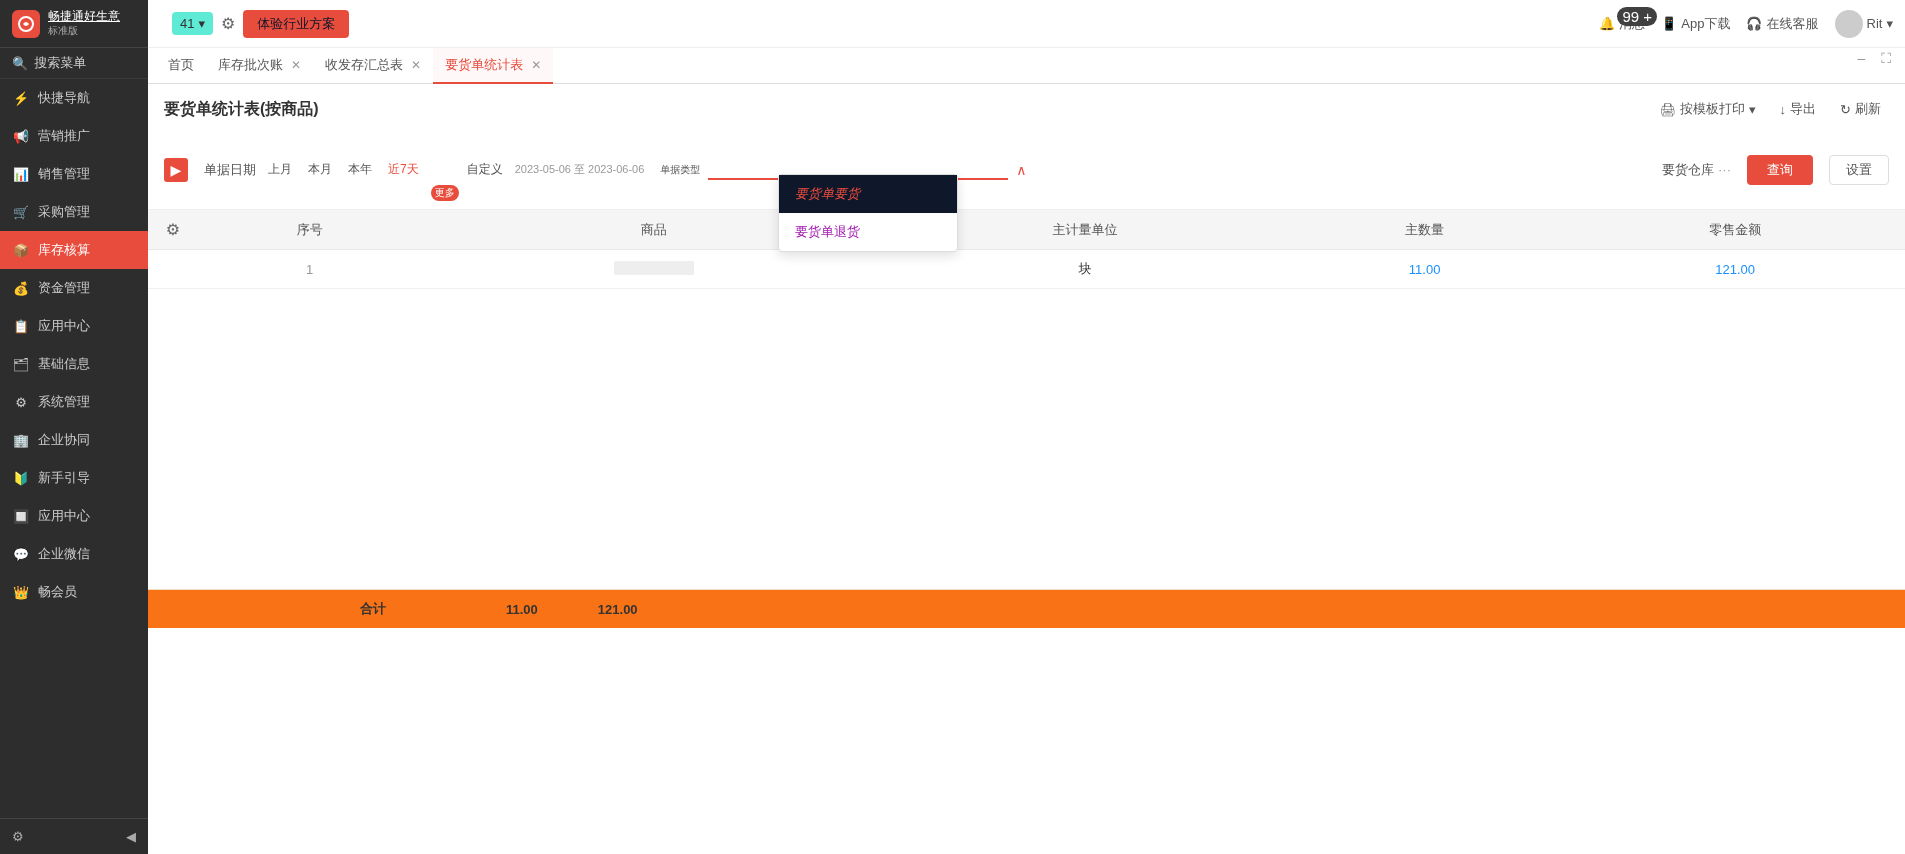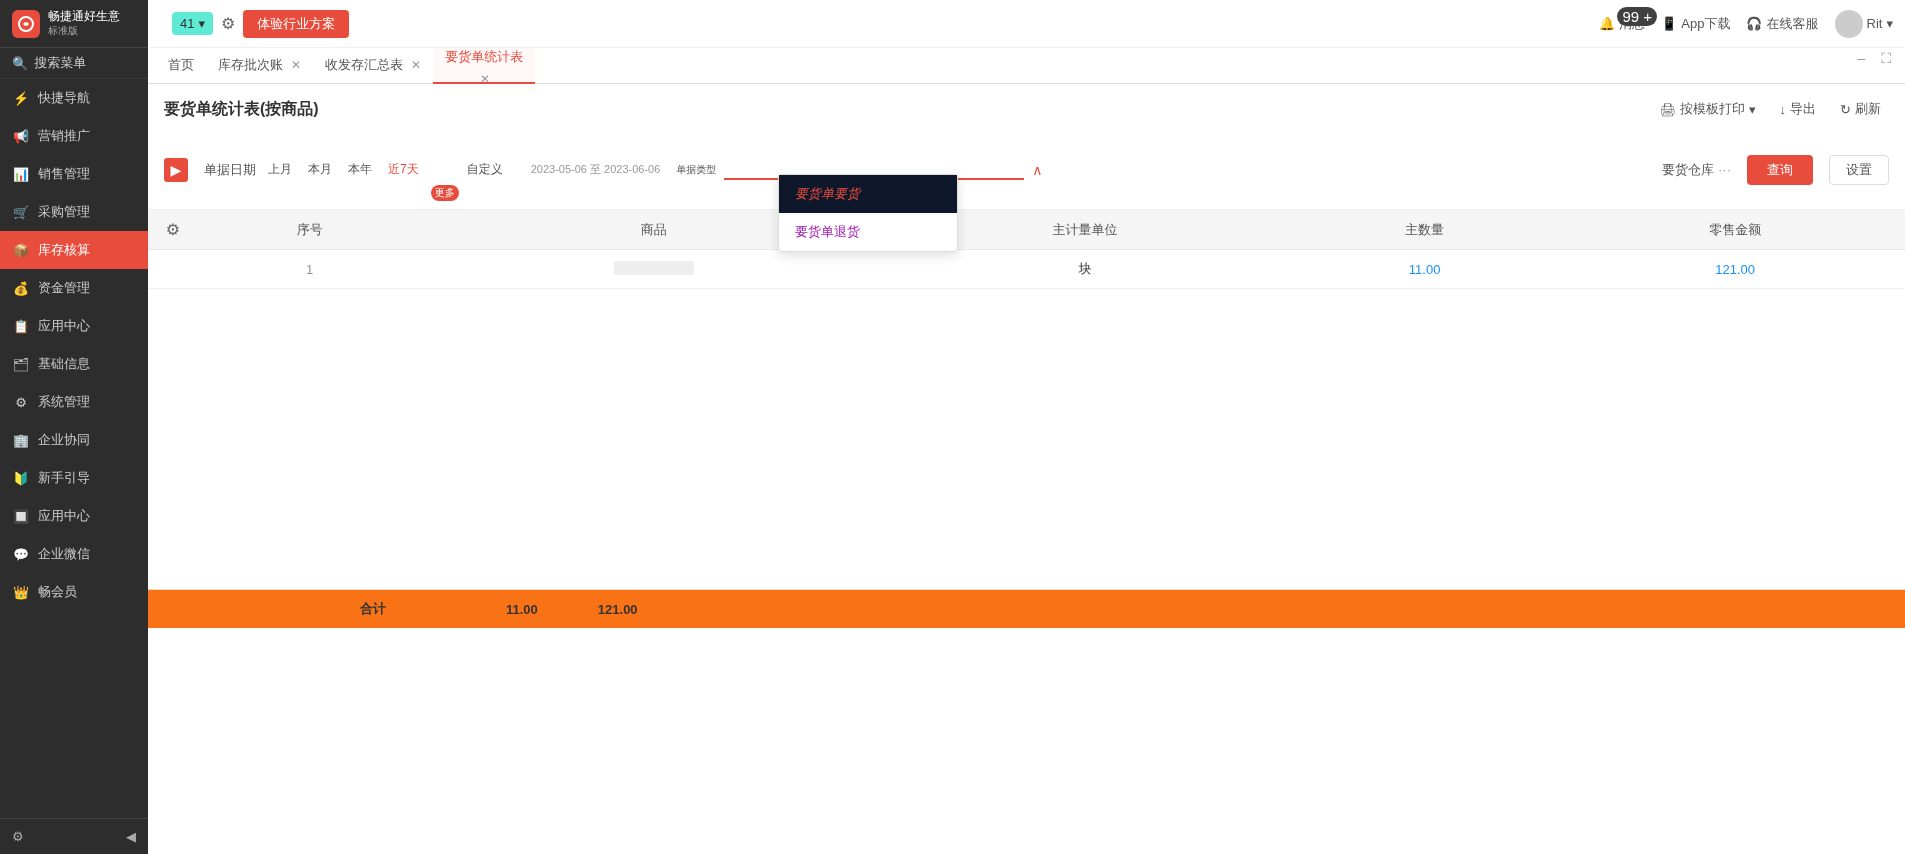--- a/index.html
+++ b/index.html
@@ -29,21 +29,21 @@
       border-radius: 6px;
       display: flex;
       align-items: center;
       justify-content: center;
       color: white;
       font-weight: bold;
       font-size: 16px;
       margin-right: 8px;
       flex-shrink: 0;
     }
-    .sidebar-logo-text { font-size: 12px; color: #fff; line-height: 1.3; }
+    .sidebar-logo-text { font-size: 12px; color: #fff; line-height: 1.3; text-decoration: underline; }
     .sidebar-logo-sub { font-size: 10px; color: #aaa; }
 
     .sidebar-search {
       display: flex;
       align-items: center;
       padding: 6px 12px;
       gap: 6px;
       cursor: pointer;
       color: #ccc;
       font-size: 13px;
@@ -99,21 +99,21 @@
       color: #333;
       background: #5eead4;
       padding: 4px 8px;
       border-radius: 4px;
       cursor: pointer;
       margin-left: 12px;
     }
     .topbar-gear { color: #666; cursor: pointer; font-size: 16px; }
     .topbar-trial {
       background: #e84c3d;
-      color: #ffffff;
+      color: #0f172a;
       padding: 5px 14px;
       border-radius: 4px;
       font-size: 13px;
       cursor: pointer;
       border: none;
     }
     .topbar-right { display: flex; align-items: center; gap: 16px; }
     .topbar-msg { display: flex; align-items: center; gap: 4px; font-size: 13px; color: #555; cursor: pointer; position: relative; }
     .badge { background: #404040; color: white; border-radius: 10px; font-size: 15px; padding: 1px 5px; position: absolute; top: -8px; right: -12px; white-space: nowrap; }
     .topbar-avatar { width: 28px; height: 28px; border-radius: 50%; background: #ccc; }
@@ -132,21 +132,21 @@
       align-items: center;
       padding: 0 12px;
       height: 36px;
       font-size: 13px;
       cursor: pointer;
       color: #555;
       gap: 6px;
       border-bottom: 2px solid transparent;
       white-space: nowrap;
     }
-    .tab.active { color: #e84c3d; border-bottom: 2px solid #e84c3d; background: #fff8f8; flex-direction: column; }
+    .tab.active { color: #e84c3d; border-bottom: 2px solid #e84c3d; background: #fff8f8; }
     .tab .tab-close { color: #999; font-size: 12px; margin-left: 2px; }
     .tabs-controls { margin-left: auto; display: flex; gap: 4px; }
     .tab-ctrl-btn { color: #999; cursor: pointer; font-size: 14px; padding: 2px 6px; }
 
     
     .page { flex: 1; overflow: auto; padding: 0; background: #f0f0f0; }
     .page-inner { background: #fff; margin: 0; min-height: 100%; }
 
     
     .page-header {
@@ -205,21 +205,21 @@
     .more-badge {
       background: #e84c3d;
       color: white;
       border-radius: 8px;
       font-size: 10px;
       padding: 1px 4px;
       cursor: pointer;
       margin-top: 47px;
     }
     .date-custom { font-size: 12px; color: #555; cursor: pointer; }
-    .date-range { font-size: 11px; color: #999; margin-left: 20px; }
+    .date-range { font-size: 11px; color: #999; margin-left: 4px; }
 
     .filter-type-group { display: flex; align-items: center; gap: 8px; flex: 1; }
     .filter-type-label { color: #555; font-size: 10px; white-space: nowrap; }
     .filter-type-input {
       flex: 1;
       border: none;
       border-bottom: 2px solid #e84c3d;
       outline: none;
       font-size: 13px;
       padding: 2px 4px;

